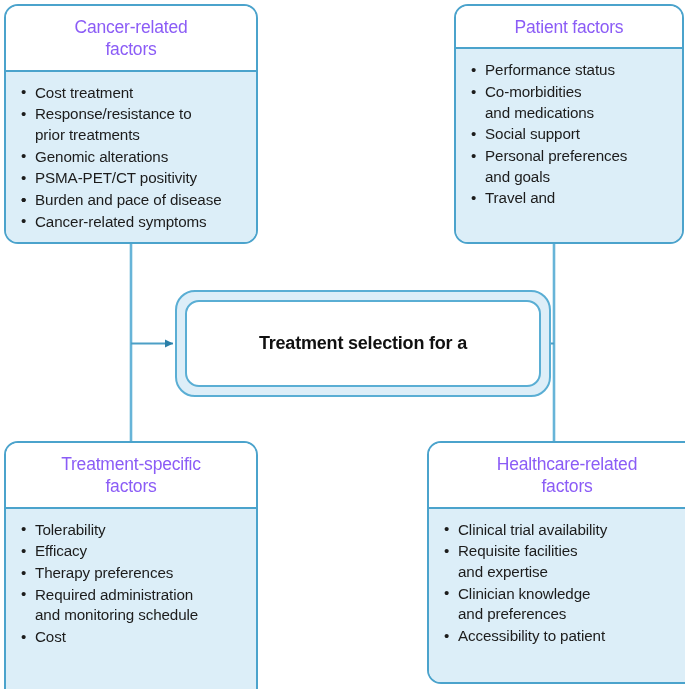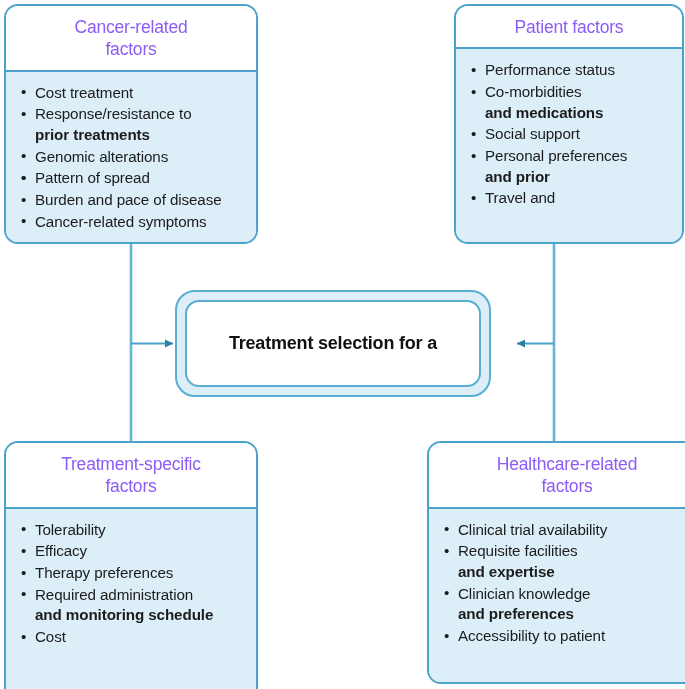--- a/index.html
+++ b/index.html
@@ -87,36 +87,35 @@
     position: absolute;
     left: 1px;
     top: -0.5px;
     font-size: 15.2px;
     line-height: 1.36;
     color: #1c1c1c;
   }
 
   .box-body li .cont {
     display: block;
-    font-weight: bold;
   }
 
   
   #box-cancer    { left: 4px;   top: 4px;   width: 254px; height: 240px; }
   #box-patient   { left: 445px; top: 4px;   width: 230px; height: 240px; margin-left: 9px; }
   #box-treatment { left: 4px;   top: 441px; width: 254px; height: 295px; }
   #box-health    { left: 427px; top: 441px; width: 280px; height: 243px; }
 
   
   #center-box {
     position: absolute;
     z-index: 3;
     left: 175px;
     top: 290px;
-    width: 316px;
+    width: 376px;
     height: 107px;
     box-sizing: border-box;
     border: 2px solid #5aaed4;
     border-radius: 20px;
     background: #ddeef8;
     padding: 8px;
   }
 
   #center-inner {
     box-sizing: border-box;
@@ -167,40 +166,40 @@
   <div class="factor-box" id="box-cancer">
     <div class="box-title two-line">
       <span>Cancer-related</span><br>
       <span>factors</span>
     </div>
     <div class="box-body">
       <ul>
         <li><span class="bullet">•</span><span>Cost treatment</span></li>
         <li><span class="bullet">•</span><span>Response/resistance to</span><span class="cont">prior treatments</span></li>
         <li><span class="bullet">•</span><span>Genomic alterations</span></li>
+        <li><span class="bullet">•</span><span>PSMA-PET/CT positivity</span></li>
         <li><span class="bullet">•</span></li>
-        <li><span class="bullet">•</span><span>Pattern of spread</span></li>
         <li><span class="bullet">•</span><span>Burden and pace of disease</span></li>
         <li><span class="bullet">•</span><span>Cancer-related symptoms</span></li>
 
       </ul>
     </div>
   </div>
 
   <div class="factor-box" id="box-patient">
     <div class="box-title two-line">
       <span>Patient factors</span><br>
       <span></span>
     </div>
     <div class="box-body">
       <ul>
         <li><span class="bullet">•</span><span>Performance status</span></li>
         <li><span class="bullet">•</span><span>Co-morbidities</span><span class="cont">and medications</span></li>
         <li><span class="bullet">•</span><span>Social support</span></li>
-        <li><span class="bullet">•</span><span>Personal preferences</span><span class="cont">and prior</span></li>
+        <li><span class="bullet">•</span><span>Personal preferences</span><span class="cont">and goals</span></li>
         <li><span class="bullet">•</span><span>Travel and</span></li>
       </ul>
     </div>
   </div>
 
   <div id="center-box">
     <div id="center-inner">
       <div id="center-text">
         <span>Treatment selection for a</span><br>
       </div>

